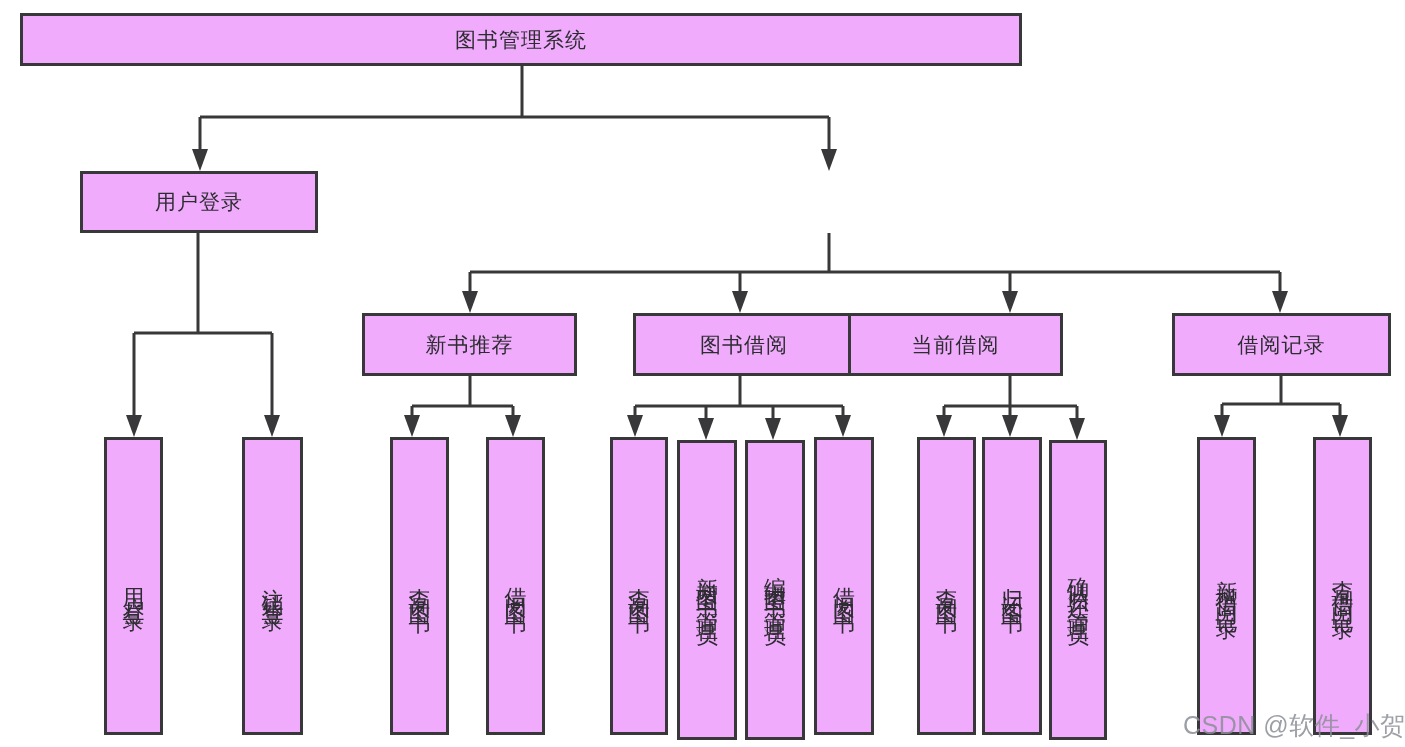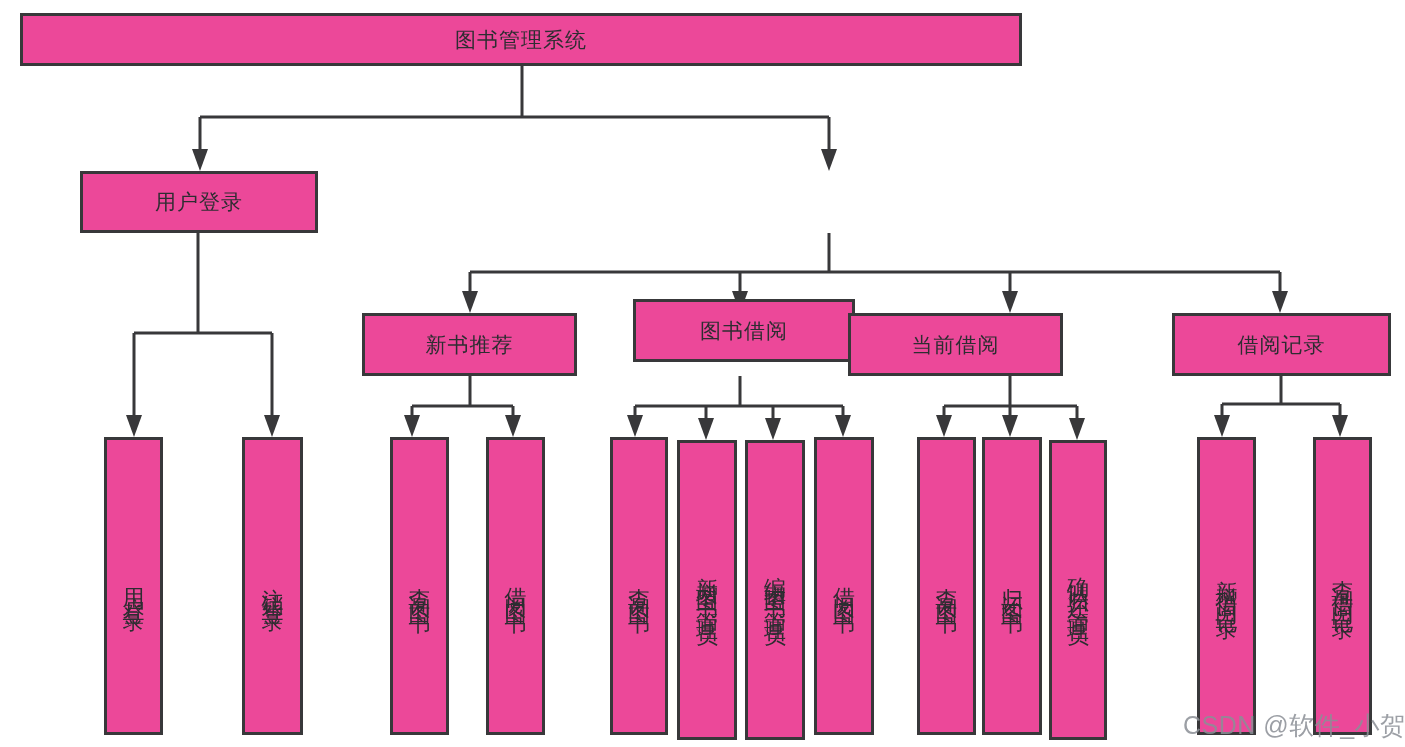--- a/index.html
+++ b/index.html
@@ -9,21 +9,21 @@
     height: 747px;
     background: #ffffff;
     font-family: "Liberation Sans", "DejaVu Sans", sans-serif;
     color: #2d2d31;
     overflow: hidden;
   }
   #wires { position: absolute; left: 0; top: 0; width: 1405px; height: 747px; }
   .node {
     position: absolute;
     box-sizing: border-box;
-    background: #ec4899;
+    background: #f0abfc;
     border: 3px solid #38383a;
     display: flex;
     align-items: center;
     justify-content: center;
     z-index: 2;
   }
   .hbox { font-size: 21px; letter-spacing: 1px; white-space: nowrap; }
   .vbox span {
     writing-mode: vertical-rl;
     text-orientation: mixed;
@@ -43,21 +43,21 @@
     white-space: nowrap;
     z-index: 3;
     letter-spacing: 0.5px;
   }
 
   
   #n-root          { left: 20px;   top: 13px;  width: 1002px; height: 53px; }
   #n-user-login    { left: 80px;   top: 171px; width: 238px;  height: 62px; }
   #n-book-mgmt     { left: 712px;  top: 171px; width: 235px;  height: 62px; }
   #n-new-book-rec  { left: 362px;  top: 313px; width: 215px;  height: 63px; }
-  #n-book-borrow   { left: 633px;  top: 299px; width: 222px;  height: 63px; }
+  #n-book-borrow   { left: 633px;  top: 313px; width: 222px;  height: 63px; }
   #n-cur-borrow    { left: 848px;  top: 313px; width: 215px;  height: 63px; }
   #n-borrow-rec    { left: 1172px; top: 313px; width: 219px;  height: 63px; }
 
   #n-ul-login      { left: 104px;  top: 437px; width: 59px; height: 298px; }
   #n-ul-logout     { left: 242px;  top: 437px; width: 61px; height: 298px; }
   #n-nbr-query     { left: 390px;  top: 437px; width: 59px; height: 298px; }
   #n-nbr-borrow    { left: 486px;  top: 437px; width: 59px; height: 298px; }
   #n-bb-query      { left: 610px;  top: 437px; width: 58px; height: 298px; }
   #n-bb-add        { left: 677px;  top: 440px; width: 60px; height: 300px; }
   #n-bb-edit       { left: 745px;  top: 440px; width: 60px; height: 300px; }

